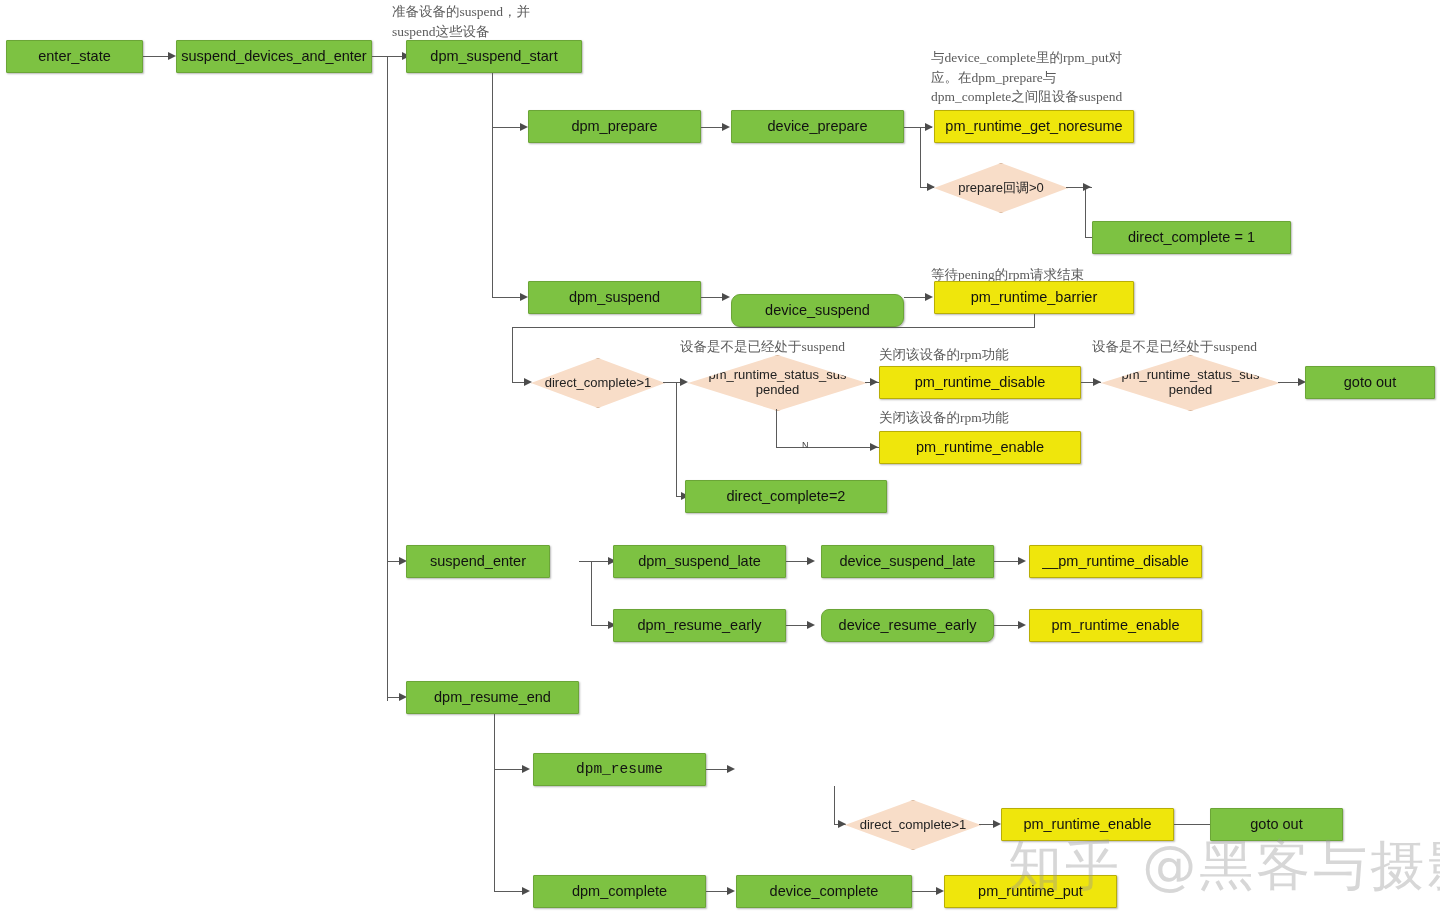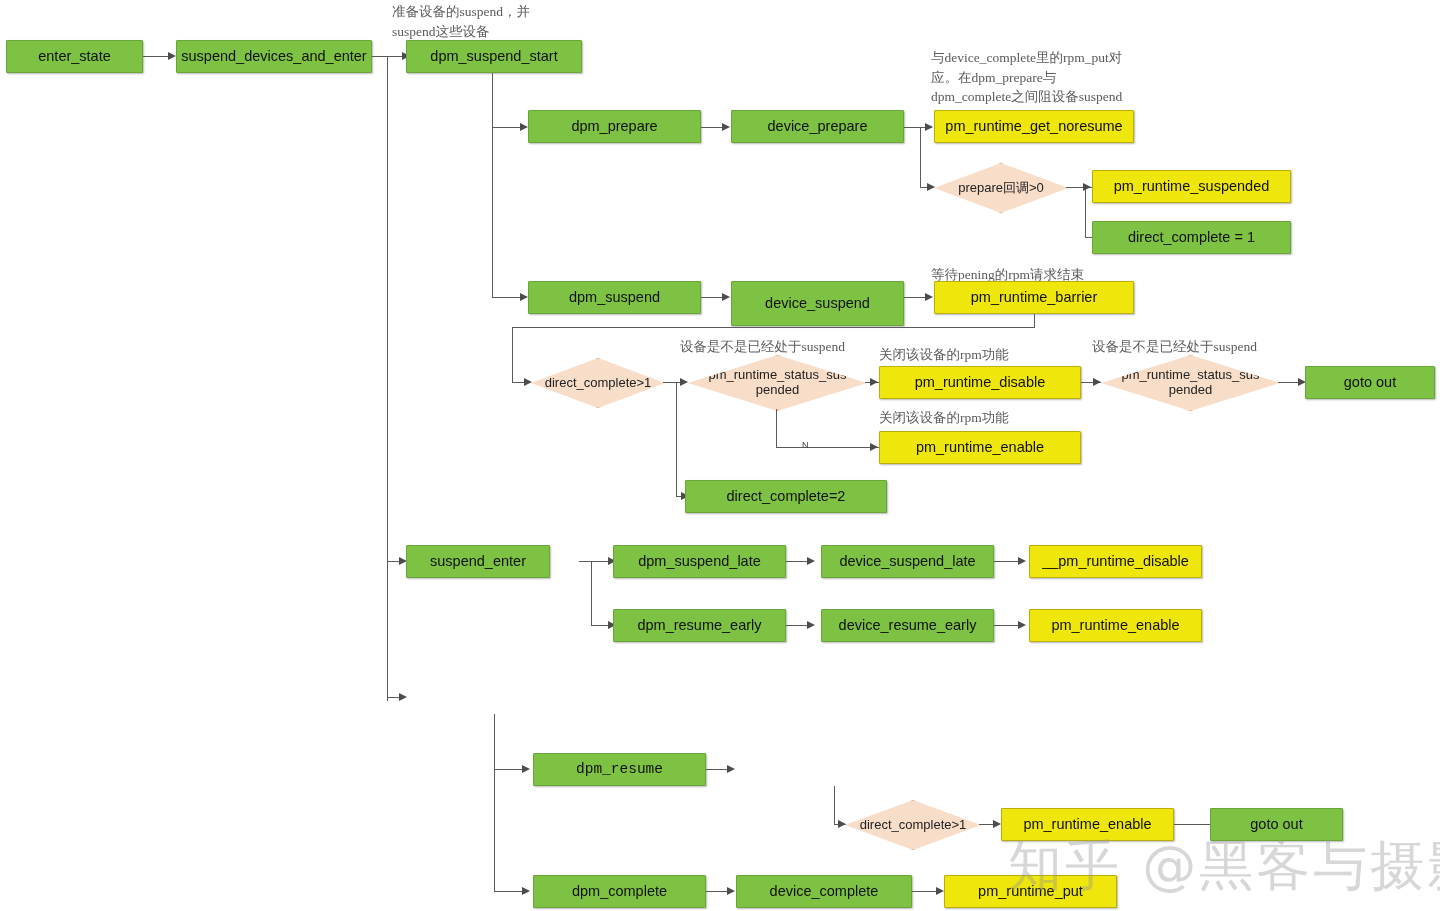--- a/index.html
+++ b/index.html
@@ -121,28 +121,27 @@
 
   <div class="diamond" style="left:934px;top:163px;width:132px;height:48px;">
       <span>prepare回调&gt;0</span>
     </div>
   <div class="ln lnh" style="left:1066px;top:187px;width:26px;"></div>
   <div class="ln lnv" style="left:1085px;top:187px;height:50px;"></div>
   <div class="arw" style="left:1083px;top:183px;"></div>
   <div class="ln lnh" style="left:1085px;top:237px;width:14px;"></div>
   <div class="arw" style="left:1092px;top:233px;"></div>
 
-  <div class="node yellow" style="left:1092px;top:170px;width:199px;height:33px;">pm_runtime_suspended</div>
   <div class="node green" style="left:1092px;top:221px;width:199px;height:33px;">direct_complete = 1</div>
 
   <div class="node green" style="left:528px;top:281px;width:173px;height:33px;">dpm_suspend</div>
   <div class="ln lnh" style="left:701px;top:297px;width:25px;"></div>
   <div class="arw" style="left:722px;top:293px;"></div>
 
-  <div class="node green" style="left:731px;top:281px;width:173px;height:45px;">device_suspend</div>
+  <div class="node green" style="left:731px;top:294px;width:173px;height:33px;border-radius:9px;">device_suspend</div>
   <div class="ln lnh" style="left:904px;top:297px;width:25px;"></div>
   <div class="arw" style="left:925px;top:293px;"></div>
 
   <div class="node yellow" style="left:934px;top:281px;width:200px;height:33px;text-align:right;">pm_runtime_barrier</div>
 
   <div class="ln lnv" style="left:1034px;top:314px;height:14px;"></div>
   <div class="ln lnh" style="left:512px;top:327px;width:523px;"></div>
   <div class="ln lnv" style="left:512px;top:327px;height:56px;"></div>
   <div class="ln lnh" style="left:512px;top:382px;width:16px;"></div>
   <div class="arw" style="left:524px;top:378px;"></div>
@@ -195,25 +194,26 @@
   <div class="ln lnh" style="left:786px;top:561px;width:26px;"></div>
   <div class="arw" style="left:807px;top:557px;"></div>
   <div class="node green" style="left:821px;top:545px;width:173px;height:33px;">device_suspend_late</div>
   <div class="ln lnh" style="left:994px;top:561px;width:28px;"></div>
   <div class="arw" style="left:1018px;top:557px;"></div>
   <div class="node yellow" style="left:1029px;top:545px;width:173px;height:33px;">__pm_runtime_disable</div>
 
   <div class="node green" style="left:613px;top:609px;width:173px;height:33px;">dpm_resume_early</div>
   <div class="ln lnh" style="left:786px;top:625px;width:26px;"></div>
   <div class="arw" style="left:807px;top:621px;"></div>
-  <div class="node green" style="left:821px;top:609px;width:173px;height:33px;">device_resume_early</div>
+  <div class="node green" style="left:821px;top:609px;width:173px;height:33px;border-radius:8px;">device_resume_early</div>
   <div class="ln lnh" style="left:994px;top:625px;width:28px;"></div>
   <div class="arw" style="left:1018px;top:621px;"></div>
   <div class="node yellow" style="left:1029px;top:609px;width:173px;height:33px;">pm_runtime_enable</div>
 
+  <div class="node green" style="left:406px;top:681px;width:173px;height:33px;">dpm_resume_end</div>
   <div class="ln lnv" style="left:494px;top:714px;height:178px;"></div>
   <div class="ln lnh" style="left:494px;top:769px;width:32px;"></div>
   <div class="arw" style="left:522px;top:765px;"></div>
   <div class="ln lnh" style="left:494px;top:891px;width:32px;"></div>
   <div class="arw" style="left:522px;top:887px;"></div>
 
   <div class="node green" style="left:533px;top:753px;width:173px;height:33px;font-family:Liberation Mono, monospace;">dpm_resume</div>
   <div class="ln lnh" style="left:706px;top:769px;width:26px;"></div>
   <div class="arw" style="left:727px;top:765px;"></div>
 

